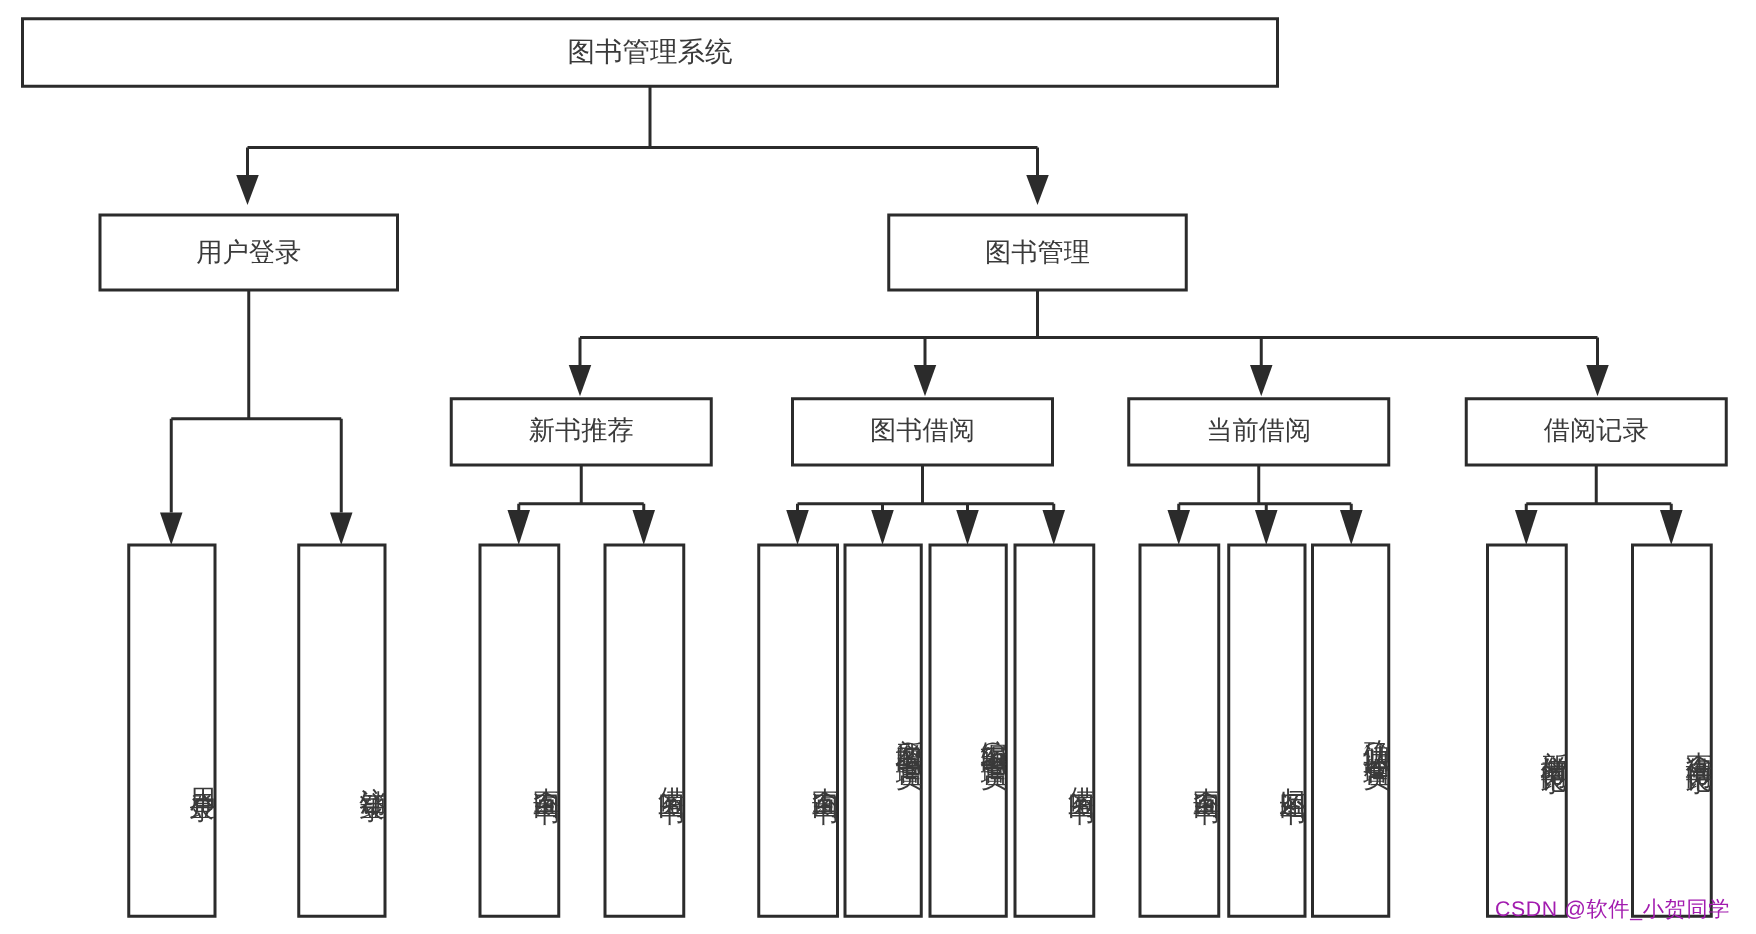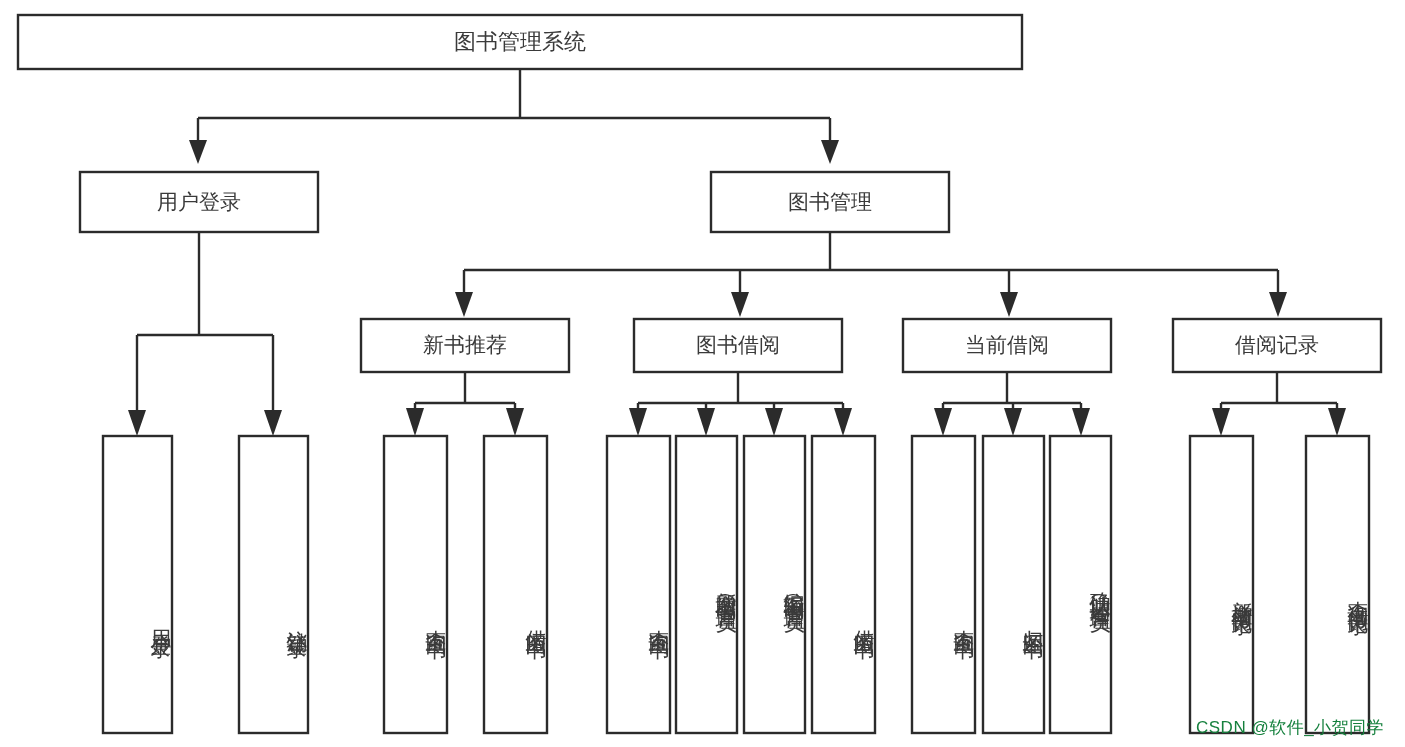--- a/index.html
+++ b/index.html
@@ -62,21 +62,21 @@
     line-height: 1;
     white-space: nowrap;
     display: flex;
     align-items: flex-start;
     justify-content: center;
   }
   .watermark {
     position: absolute;
     font-family: "Liberation Sans", sans-serif;
     font-size: 17px;
-    color: #15803d;
+    color: #a21caf;
     white-space: nowrap;
     letter-spacing: 0.5px;
   }
 </style>
 </head>
 <body>
 
 <div id="diagram-root">
 
   <svg class="diagram-canvas" viewBox="0 0 1405 747">

